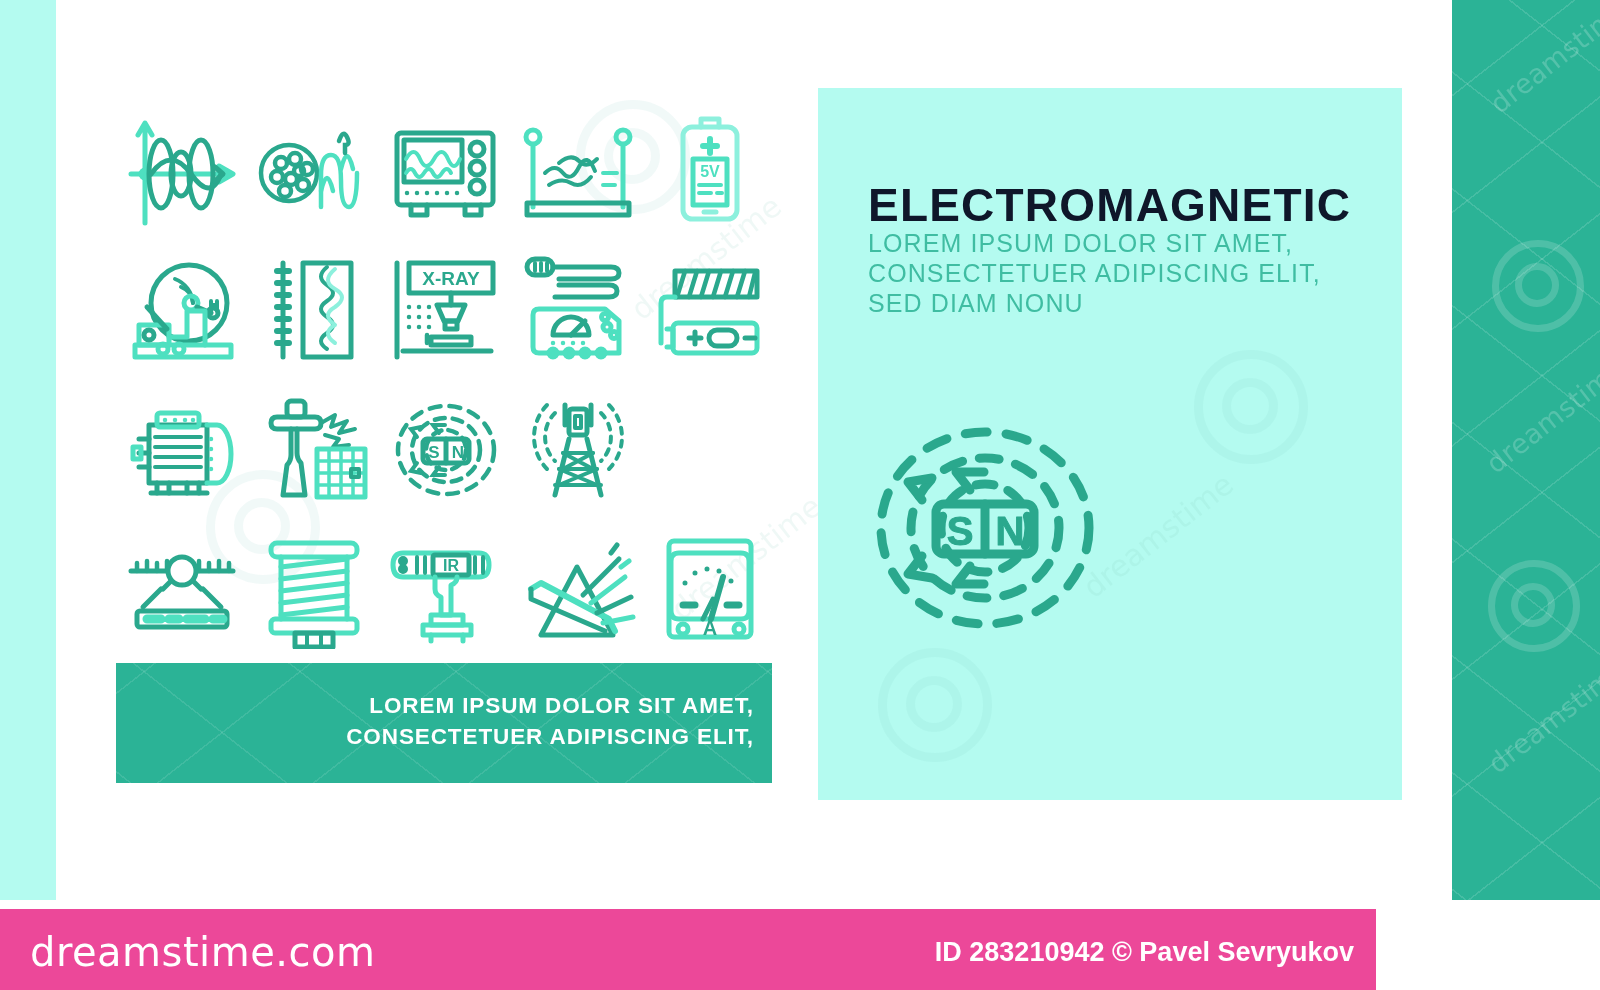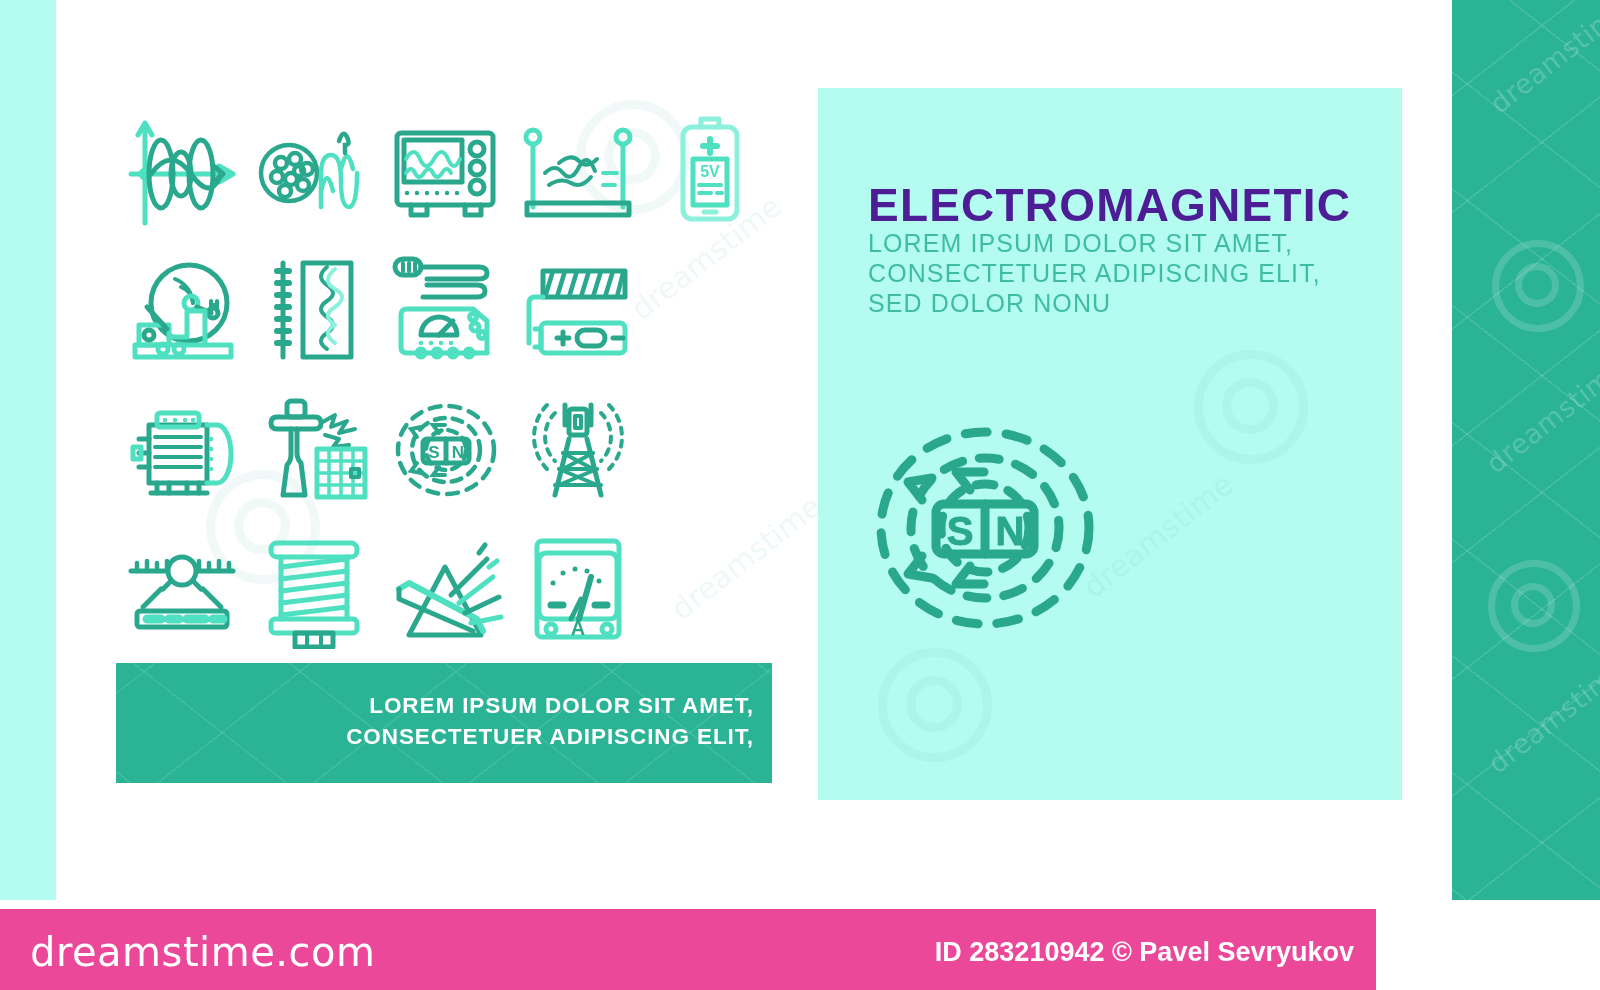--- a/index.html
+++ b/index.html
@@ -38,21 +38,21 @@
   .banner{position:absolute;left:116px;top:663px;width:656px;height:120px;background:#2bb396;overflow:hidden;}
   .banner .wm-diag{position:absolute;left:-40px;top:-60px;width:760px;height:260px;
       background:
         repeating-linear-gradient(38deg, rgba(255,255,255,.10) 0 1.5px, rgba(255,255,255,0) 1.5px 96px),
         repeating-linear-gradient(-38deg, rgba(255,255,255,.10) 0 1.5px, rgba(255,255,255,0) 1.5px 96px);}
   .banner-text{position:absolute;right:18px;top:27px;text-align:right;color:#ffffff;
       font-weight:bold;font-size:22.5px;line-height:31px;letter-spacing:.9px;}
 
   
   .panel{position:absolute;left:818px;top:88px;width:584px;height:712px;background:#b4fbf0;overflow:hidden;}
-  .panel-title{position:absolute;left:50px;top:60px;color:#4c1d95;font-weight:bold;
+  .panel-title{position:absolute;left:50px;top:60px;color:#0f172a;font-weight:bold;
       font-size:46px;letter-spacing:1.2px;line-height:52px;white-space:nowrap;}
   .panel-sub{position:absolute;left:50px;top:140px;color:#3fbda2;font-size:25px;
       line-height:30px;letter-spacing:1.1px;}
   .panel-art{position:absolute;left:42px;top:320px;width:250px;height:240px;}
   .panel .wm-spiral{position:absolute;width:96px;height:96px;border-radius:50%;
       border:9px solid rgba(255,255,255,.38);}
   .panel .wm-spiral::after{content:"";position:absolute;left:19px;top:19px;width:38px;height:38px;
       border-radius:50%;border:9px solid rgba(255,255,255,.38);}
   .panel .wm-word{position:absolute;color:rgba(255,255,255,.35);font-size:30px;
       transform:rotate(-38deg);white-space:nowrap;font-family:"DejaVu Sans",sans-serif;}
@@ -205,20 +205,39 @@
               <g stroke="#2aa88d" stroke-width="6">
                 <path d="M22 20 h12 M22 32 h12 M22 44 h12 M22 56 h12 M22 68 h12 M22 80 h12 M22 92 h12"></path>
               </g>
               <rect x="48" y="12" width="48" height="94" stroke="#2aa88d"></rect>
               <path d="M72 16 q-12 10 0 18 q12 8 0 16 q-12 8 0 16 q12 8 0 16 q-12 8 0 16" stroke="#2aa88d" stroke-width="4"></path>
               <path d="M80 18 q-14 12 0 20 q14 8 0 18 q-14 8 0 18 q-14 8 0 18" stroke="#8df0dd" stroke-width="4"></path>
             </g>
           </svg>
         </div>
 
+        <div class="cell">
+          <svg width="118" height="118" viewBox="0 0 118 118">
+            <g fill="none" stroke-width="5" stroke-linecap="round" stroke-linejoin="round">
+              <path d="M10 12 L10 106" stroke="#2aa88d"></path>
+              <rect x="22" y="12" width="84" height="30" stroke="#2aa88d"></rect>
+              <text x="64" y="34" font-size="19" font-weight="bold" fill="#2aa88d" text-anchor="middle" font-family="Liberation Sans, sans-serif">X-RAY</text>
+              <path d="M64 42 L64 54" stroke="#2aa88d"></path>
+              <path d="M50 54 h28 l-7 16 h-14 z" stroke="#2aa88d"></path>
+              <path d="M58 70 h12 v8 h-12 z" stroke="#2aa88d"></path>
+              <path d="M44 86 h40 v8 h-40 z" stroke="#2aa88d"></path>
+              <path d="M16 100 h88" stroke="#2aa88d"></path>
+              <g stroke="#2aa88d" stroke-width="4.5" stroke-linecap="round">
+                <path d="M22 56 h0 M32 56 h0 M42 56 h0 M22 66 h0 M32 66 h0 M42 66 h0
+                         M22 76 h0 M32 76 h0 M42 76 h0"></path>
+                <path d="M40 84 L40 92"></path>
+              </g>
+            </g>
+          </svg>
+        </div>
 
         <div class="cell">
           <svg width="118" height="118" viewBox="0 0 118 118">
             <g fill="none" stroke-width="5" stroke-linecap="round" stroke-linejoin="round">
               <rect x="8" y="8" width="26" height="16" rx="8" stroke="#2aa88d"></rect>
               <path d="M16 12 v8 M22 12 v8 M28 12 v8" stroke="#2aa88d" stroke-width="4"></path>
               <path d="M34 16 h58 q8 0 8 6 t-8 6 h-52" stroke="#2aa88d"></path>
               <path d="M40 34 h50 q8 0 8 6 t-8 6 h-54" stroke="#2aa88d"></path>
               <path d="M20 58 h66 l14 12 v32 h-80 q-6 0 -6 -6 v-32 q0 -6 6 -6z" stroke="#4ee0c0"></path>
               <path d="M34 84 a18 18 0 0 1 36 0 z" stroke="#2aa88d"></path>
@@ -367,20 +386,38 @@
               <g stroke="#4ee0c0" stroke-width="5">
                 <path d="M26 36 L92 28 M26 48 L92 40 M26 60 L92 52 M26 72 L92 64 M26 84 L92 76"></path>
               </g>
               <rect x="16" y="88" width="86" height="14" rx="4" stroke="#4ee0c0"></rect>
               <rect x="40" y="102" width="38" height="14" stroke="#2aa88d"></rect>
               <path d="M52 102 v14 M66 102 v14" stroke="#2aa88d" stroke-width="4"></path>
             </g>
           </svg>
         </div>
 
+        <div class="cell">
+          <svg width="118" height="118" viewBox="0 0 118 118">
+            <g fill="none" stroke-width="5" stroke-linecap="round" stroke-linejoin="round">
+              <path d="M16 22 h76 q10 0 10 12 t-10 12 h-76 q-10 0 -10 -12 t10 -12z" stroke="#4ee0c0"></path>
+              <rect x="46" y="24" width="36" height="20" rx="2" stroke="#2aa88d"></rect>
+              <text x="64" y="40" font-size="16" font-weight="bold" fill="#2aa88d" text-anchor="middle" font-family="Liberation Sans, sans-serif">IR</text>
+              <g stroke="#2aa88d" stroke-width="4">
+                <path d="M30 26 v16 M38 26 v16 M88 26 v16 M96 26 v16"></path>
+              </g>
+              <circle cx="16" cy="30" r="2.5" stroke="#2aa88d"></circle>
+              <circle cx="16" cy="38" r="2.5" stroke="#2aa88d"></circle>
+              <path d="M48 46 L48 58 q0 6 6 8 L54 84 h10 L64 54 q6 -2 6 -8 L70 46" stroke="#4ee0c0"></path>
+              <path d="M44 84 h32 v10 h-32 z" stroke="#4ee0c0"></path>
+              <path d="M36 94 h48 v10 h-48 z" stroke="#4ee0c0"></path>
+              <path d="M44 104 v6 M76 104 v6" stroke="#4ee0c0"></path>
+            </g>
+          </svg>
+        </div>
 
         <div class="cell">
           <svg width="118" height="118" viewBox="0 0 118 118">
             <g fill="none" stroke-width="5" stroke-linecap="round" stroke-linejoin="round">
               <path d="M58 36 L22 104 h72 z" stroke="#2aa88d"></path>
               <path d="M12 58 L22 52 L90 88 L96 100" stroke="#4ee0c0" stroke-width="6"></path>
               <path d="M12 58 L12 68 L86 100" stroke="#2aa88d"></path>
               <path d="M64 64 L100 28" stroke="#2aa88d" stroke-width="5"></path>
               <path d="M72 72 L106 46" stroke="#4ee0c0" stroke-width="5"></path>
               <path d="M78 82 L112 66" stroke="#2aa88d" stroke-width="5"></path>
@@ -421,21 +458,21 @@
 
     <div class="panel" style="left:762px;">
       <div class="wm-spiral" style="left:376px;top:262px;"></div>
       <div class="wm-word" style="left:250px;top:430px;">dreamstime</div>
       <div class="wm-spiral" style="left:60px;top:560px;"></div>
 
       <h1 class="panel-title">ELECTROMAGNETIC</h1>
       <div class="panel-sub">
         <div>LOREM IPSUM DOLOR SIT AMET,</div>
         <div>CONSECTETUER ADIPISCING ELIT,</div>
-        <div>SED DOLOR NONU</div>
+        <div>SED DIAM NONU</div>
       </div>
 
       <div class="panel-art">
         <svg width="250" height="240" viewBox="0 0 250 240">
           <g fill="none" stroke="#2aa88d" stroke-linecap="round" stroke-linejoin="round">
             <ellipse cx="125" cy="120" rx="104" ry="96" stroke-width="9" stroke-dasharray="22 19"></ellipse>
             <ellipse cx="125" cy="120" rx="74" ry="70" stroke-width="9" stroke-dasharray="20 17"></ellipse>
             <ellipse cx="125" cy="120" rx="44" ry="44" stroke-width="9" stroke-dasharray="18 15"></ellipse>
             <path d="M72 70 L48 74 L62 92" stroke-width="9"></path>
             <path d="M72 170 L48 166 L62 148" stroke-width="9"></path>

